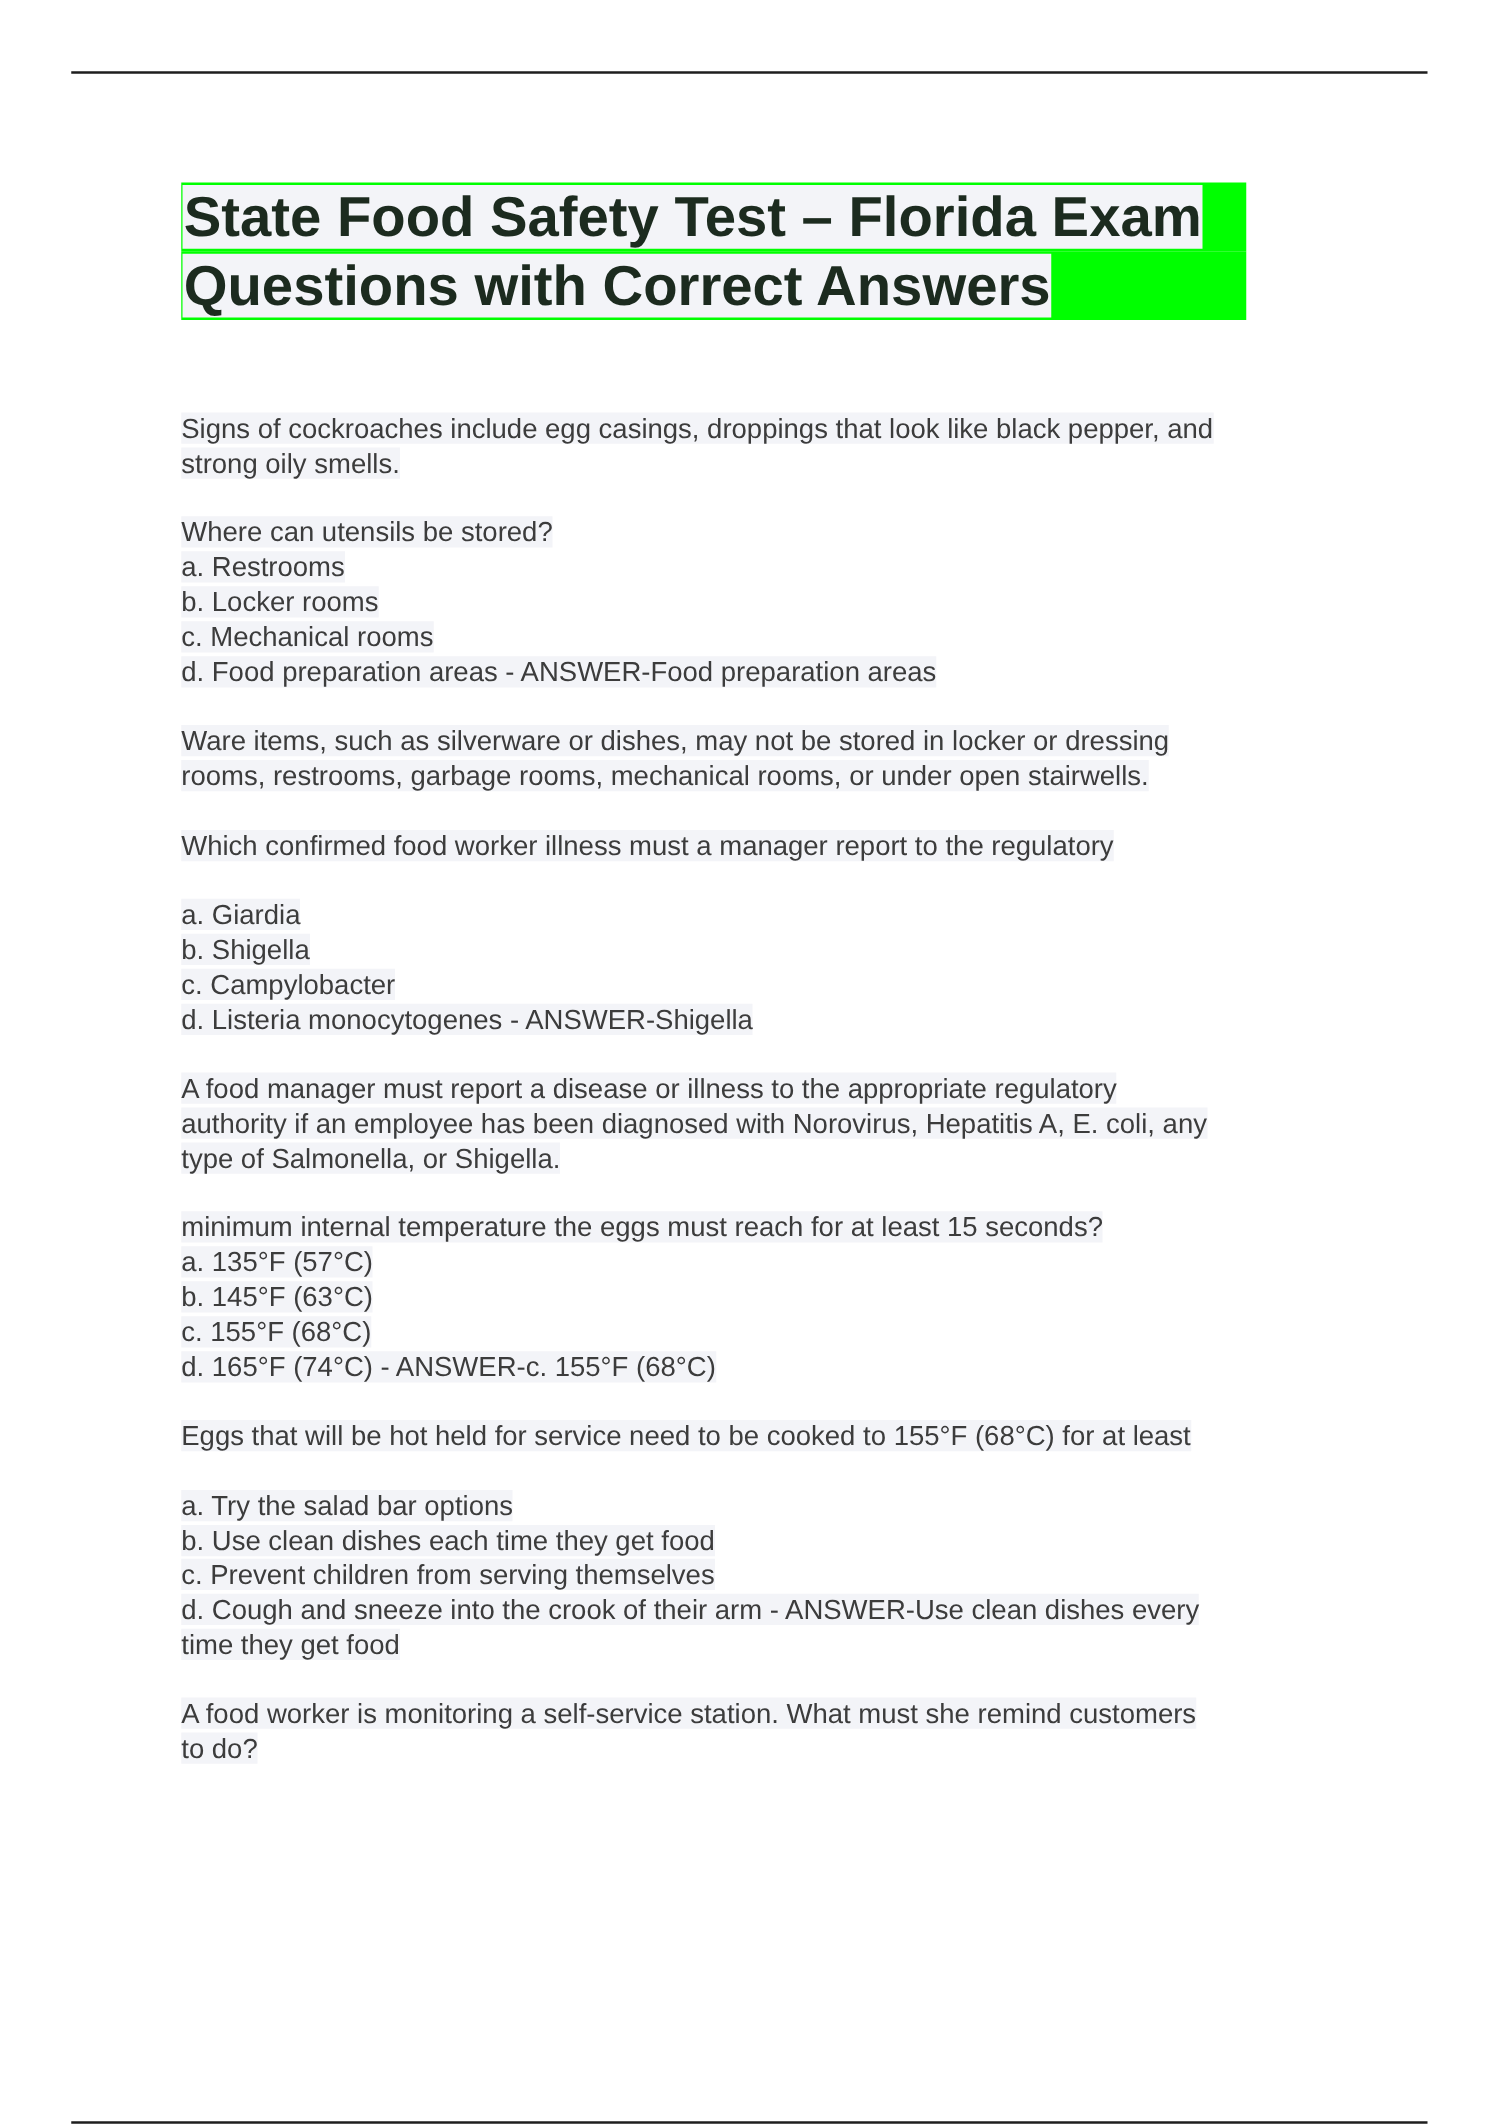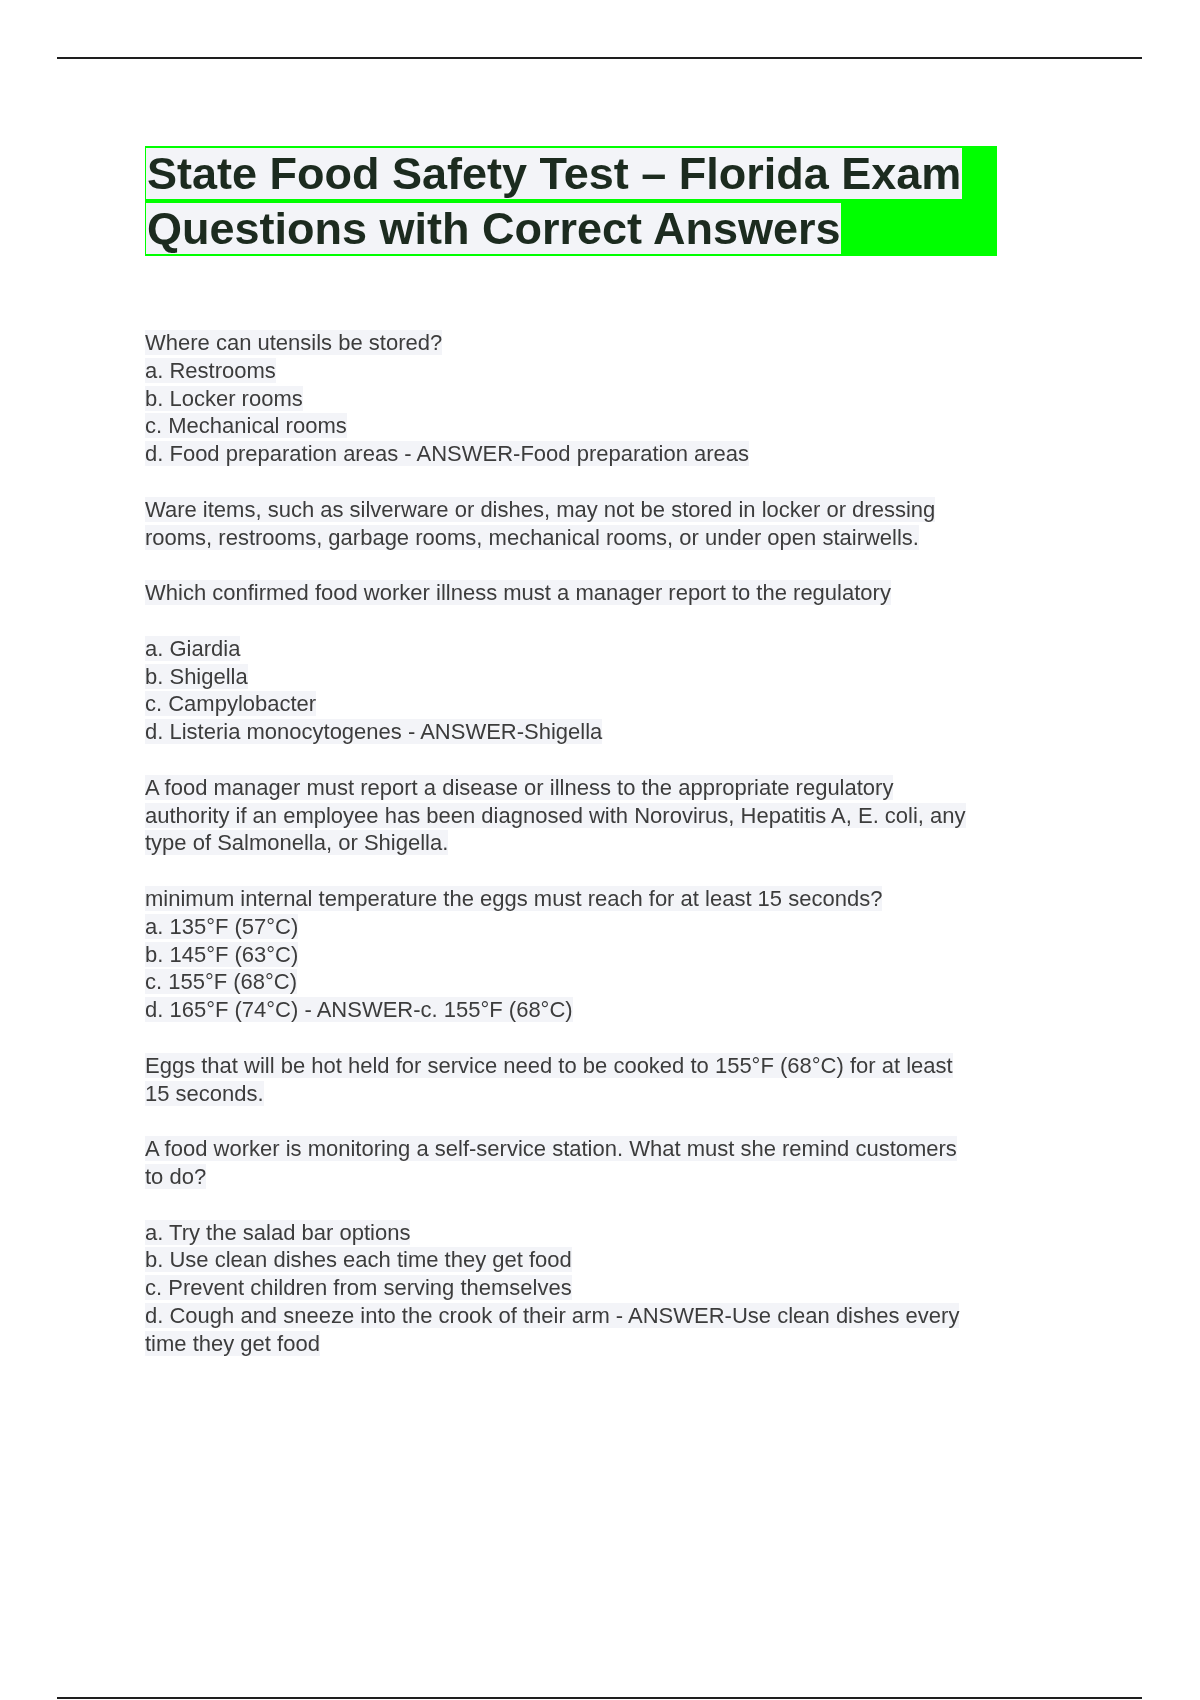--- a/index.html
+++ b/index.html
@@ -21,20 +21,24 @@
 <body>
 
 <div class="rule top"></div>
 
 <h1 class="title">
   <span class="line"><span>State Food Safety Test – Florida Exam</span></span>
   <span class="line"><span>Questions with Correct Answers</span></span>
 </h1>
 
 <div class="content">
+  <div class="block">
+    <span class="line"><span>Signs of cockroaches include egg casings, droppings that look like black pepper, and</span></span>
+    <span class="line"><span>strong oily smells.</span></span>
+  </div>
   <div class="block">
     <span class="line"><span>Where can utensils be stored?</span></span>
     <span class="line"><span>a. Restrooms</span></span>
     <span class="line"><span>b. Locker rooms</span></span>
     <span class="line"><span>c. Mechanical rooms</span></span>
     <span class="line"><span>d. Food preparation areas - ANSWER-Food preparation areas</span></span>
   </div>
   <div class="block">
     <span class="line"><span>Ware items, such as silverware or dishes, may not be stored in locker or dressing</span></span>
     <span class="line"><span>rooms, restrooms, garbage rooms, mechanical rooms, or under open stairwells.</span></span>
@@ -55,28 +59,27 @@
   </div>
   <div class="block">
     <span class="line"><span>minimum internal temperature the eggs must reach for at least 15 seconds?</span></span>
     <span class="line"><span>a. 135°F (57°C)</span></span>
     <span class="line"><span>b. 145°F (63°C)</span></span>
     <span class="line"><span>c. 155°F (68°C)</span></span>
     <span class="line"><span>d. 165°F (74°C) - ANSWER-c. 155°F (68°C)</span></span>
   </div>
   <div class="block">
     <span class="line"><span>Eggs that will be hot held for service need to be cooked to 155°F (68°C) for at least</span></span>
-    <span class="line"><span>15 seconds.</span></span>
-  </div>
-  <div class="block">
-    <span class="line"><span>A food worker is monitoring a self-service station. What must she remind customers</span></span>
-    <span class="line"><span>to do?</span></span>
   </div>
   <div class="block">
     <span class="line"><span>a. Try the salad bar options</span></span>
     <span class="line"><span>b. Use clean dishes each time they get food</span></span>
     <span class="line"><span>c. Prevent children from serving themselves</span></span>
     <span class="line"><span>d. Cough and sneeze into the crook of their arm - ANSWER-Use clean dishes every</span></span>
     <span class="line"><span>time they get food</span></span>
   </div>
+  <div class="block">
+    <span class="line"><span>A food worker is monitoring a self-service station. What must she remind customers</span></span>
+    <span class="line"><span>to do?</span></span>
+  </div>
 </div>
 
 <div class="rule bottom"></div>
 
 </body></html>

